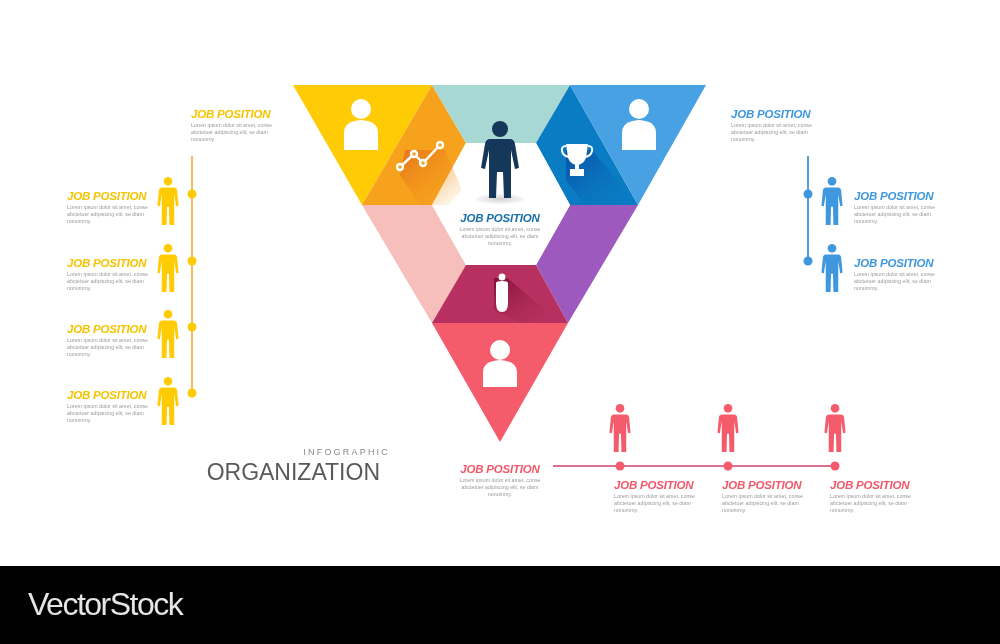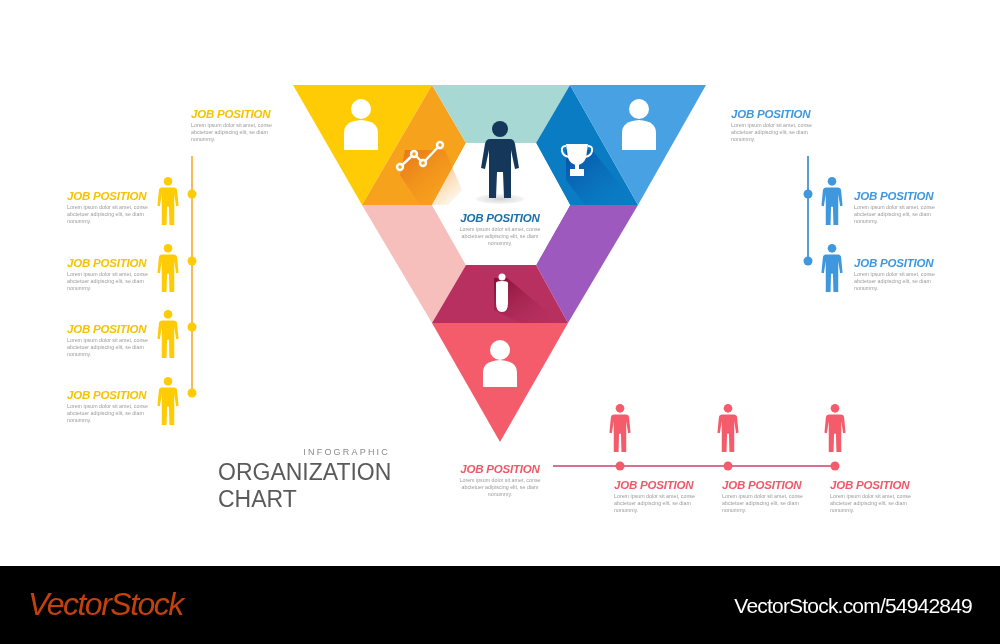--- a/index.html
+++ b/index.html
@@ -9,23 +9,23 @@
   .txt { position:absolute; font-family:"Liberation Sans", sans-serif; }
   .jp-title { font-size:11.5px; font-weight:700; letter-spacing:-0.2px; white-space:nowrap;font-style:italic; }
   .jp-desc { font-size:5.3px; color:#9a9a9a; line-height:7px; width:86px; margin-top:2px; }
   .jp-desc.center { text-align:center; }
   .block { position:absolute; }
   .yellow { color:#f5c400; }
   .blue { color:#3f98dd; }
   .navy { color:#1a6fa7; }
   .red { color:#f0596a; }
   .hero-sub { position:absolute; left:226px; top:447px; width:164px; text-align:right; font-size:9px; letter-spacing:2.2px; color:#8a8a8a; }
-  .hero-title { position:absolute; left:218px; top:459px; width:180px; text-align:left; font-size:23px; line-height:27px; color:#5a5a5a; }
+  .hero-title { position:absolute; left:200px; top:459px; width:180px; text-align:right; font-size:23px; line-height:27px; color:#5a5a5a; }
   .footer { position:absolute; left:0; top:566px; width:1000px; height:78px; background:#000000; }
-  .footer-logo { position:absolute; left:28px; top:20px; color:#c2410c; font-size:32px; letter-spacing:-1.5px;font-style:italic; }
+  .footer-logo { position:absolute; left:28px; top:20px; color:#e5e5e5; font-size:32px; letter-spacing:-1.5px; }
   .footer-url { position:absolute; right:28px; top:28px; color:#ffffff; font-size:21px; letter-spacing:-0.8px; }
 </style>
 </head>
 <body>
 
 <div class="canvas">
 
   <svg class="diagram" width="1000" height="566" viewBox="0 0 1000 566">
     <defs>
       <linearGradient id="shadowOrange" x1="0" y1="0" x2="1" y2="1">
@@ -211,20 +211,18 @@
     <div class="jp-desc">Lorem ipsum dolor sit amet, conse abctetuer adipiscing elit, se diam nonummy.</div>
   </div>
   <div class="block" style="left:830px; top:479px;">
     <div class="jp-title red">JOB POSITION</div>
     <div class="jp-desc">Lorem ipsum dolor sit amet, conse abctetuer adipiscing elit, se diam nonummy.</div>
   </div>
 
   <div class="hero-sub">INFOGRAPHIC</div>
   <div class="hero-title">
     <div>ORGANIZATION</div>
-    <div>CHART</div>
   </div>
 </div>
 
 <div class="footer">
   <div class="footer-logo">VectorStock</div>
-  <div class="footer-url">VectorStock.com/54942849</div>
 </div>
 
 </body></html>

